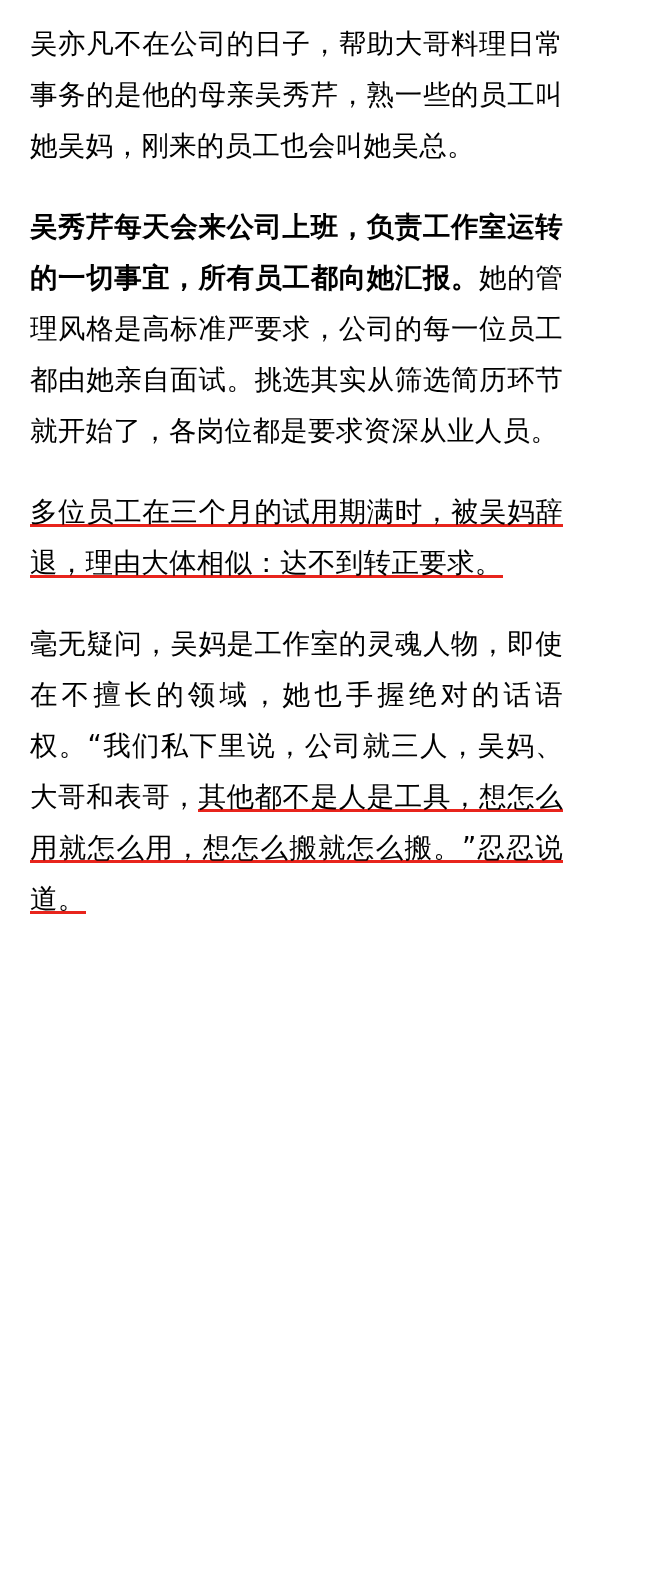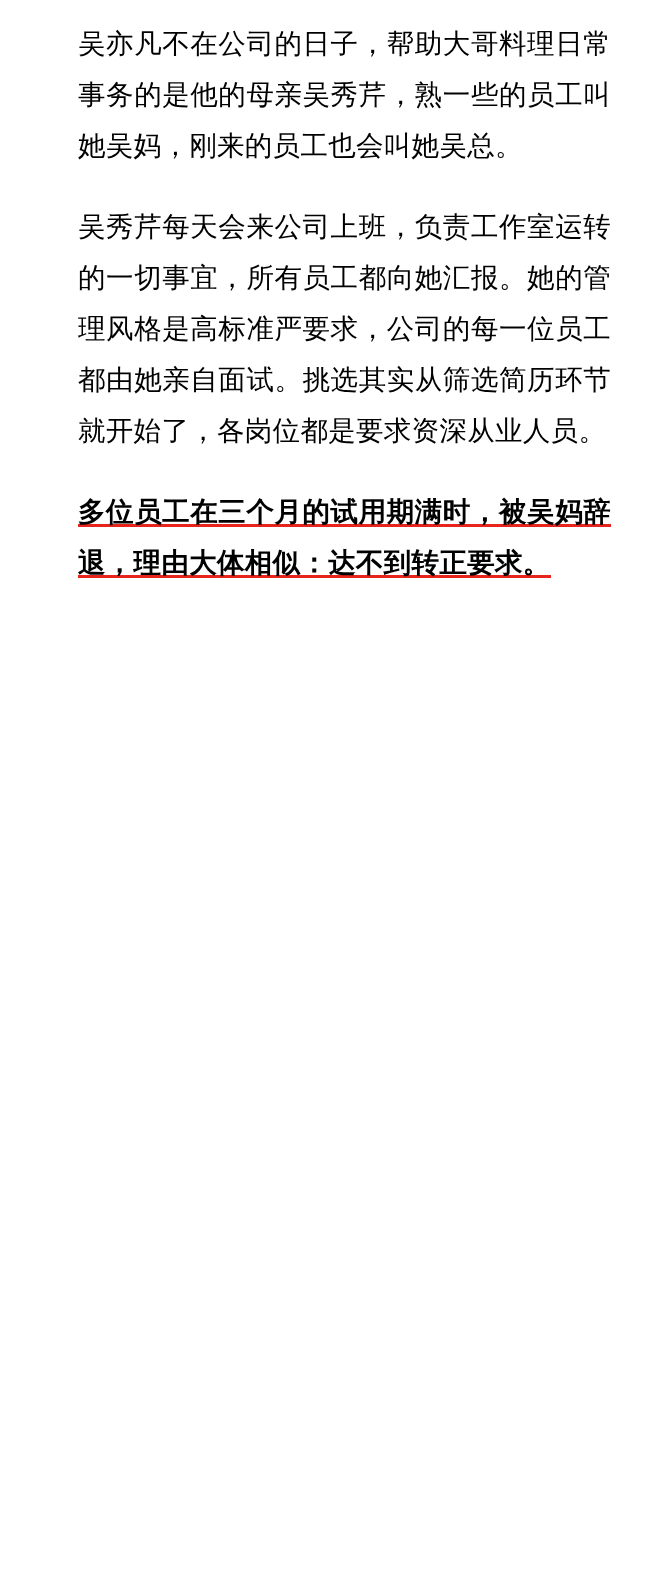--- a/index.html
+++ b/index.html
@@ -11,53 +11,54 @@
     width: 660px;
     height: 1575px;
     font-family: "DejaVu Sans", "Liberation Sans", sans-serif;
     color: #000000;
     overflow: hidden;
   }
   .article {
     box-sizing: border-box;
     width: 589px;
     padding: 18px 26px 0 30px;
-    margin-left: 48px;
   }
   .para {
     font-size: 27.5px;
     line-height: 51px;
     letter-spacing: 0.3px;
     text-align: justify;
     text-justify: inter-character;
     margin: 0 0 30px 0;
     word-break: break-all;
   }
   .para:last-child {
     margin-bottom: 0;
   }
   .b {
-    font-weight: normal;
+    font-weight: bold;
   }
   .u {
     
     background-image: linear-gradient(to right, #e8241c, #e8241c);
     background-repeat: no-repeat;
     background-size: 100% 3px;
     background-position: 0 calc(100% - 3px);
     padding-bottom: 3px;
-    font-weight: bold;
   }
 </style>
 </head>
 <body>
 
 <div class="article">
   <p class="para">
     <span>吴亦凡不在公司的日子，帮助大哥料理日常事务的是他的母亲吴秀芹，熟一些的员工叫她吴妈，刚来的员工也会叫她吴总。</span>
   </p>
   <p class="para">
     <span class="b">吴秀芹每天会来公司上班，负责工作室运转的一切事宜，所有员工都向她汇报。</span><span>她的管理风格是高标准严要求，公司的每一位员工都由她亲自面试。挑选其实从筛选简历环节就开始了，各岗位都是要求资深从业人员。</span>
   </p>
   <p class="para">
     <span class="u">多位员工在三个月的试用期满时，被吴妈辞退，理由大体相似：达不到转正要求。</span>
   </p>
+  <p class="para">
+    <span>毫无疑问，吴妈是工作室的灵魂人物，即使在不擅长的领域，她也手握绝对的话语权。“我们私下里说，公司就三人，吴妈、大哥和表哥，</span><span class="u">其他都不是人是工具，想怎么用就怎么用，想怎么搬就怎么搬。”忍忍说道。</span>
+  </p>
 </div>
 
 </body></html>

